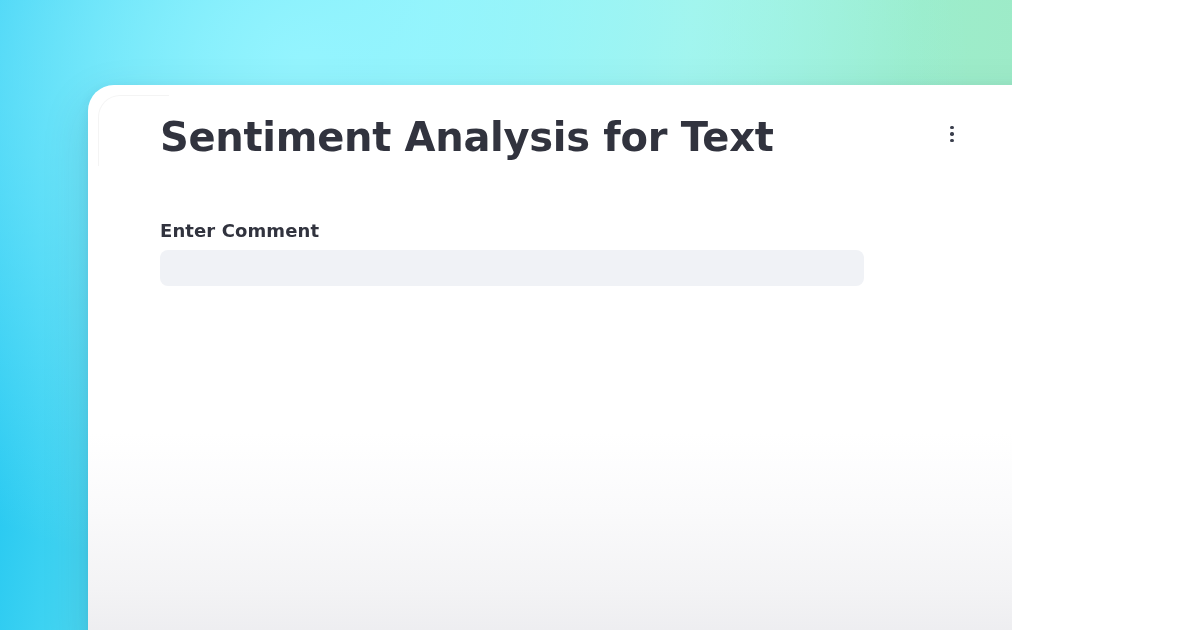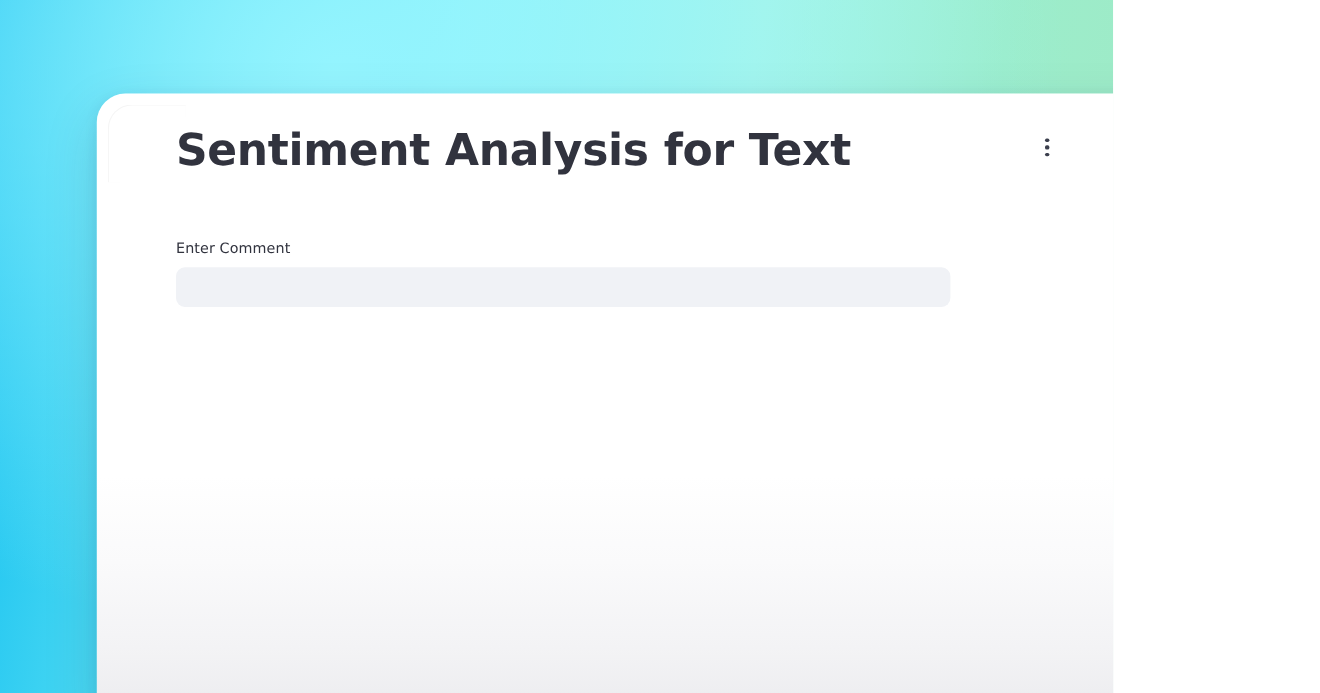--- a/index.html
+++ b/index.html
@@ -112,23 +112,23 @@
     white-space: nowrap;
   }
 
   .field-block {
     margin-top: 58px;
     width: 704px;
   }
 
   .field-label {
     display: block;
-    font-size: 13px;
+    font-size: 18px;
     line-height: 1.4;
-    font-weight: 400;
+    font-weight: 700;
     letter-spacing: 0.1px;
     color: #31333e;
     margin-bottom: 7px;
   }
 
   .text-input {
     display: block;
     width: 100%;
     height: 36px;
     box-sizing: border-box;

